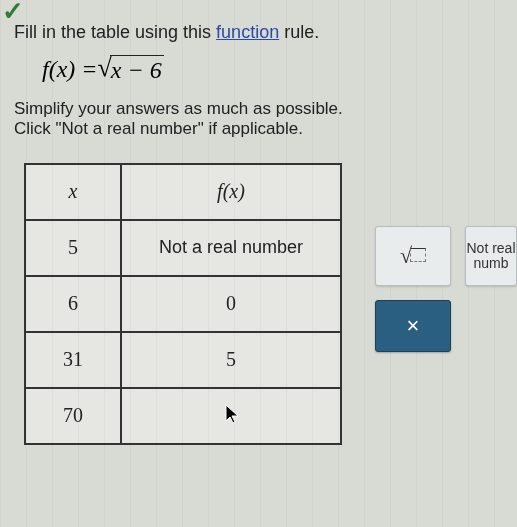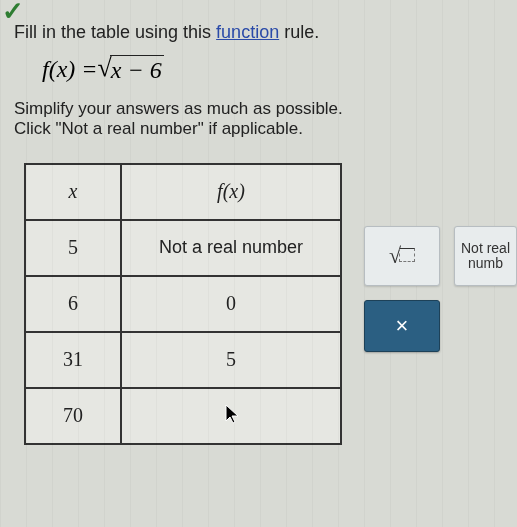--- a/index.html
+++ b/index.html
@@ -116,21 +116,21 @@
     align-items: center;
     justify-content: center;
     font-family: "Times New Roman", serif;
     font-size: 18px;
     color: #333;
     box-shadow: 0 1px 2px rgba(0,0,0,0.15);
     text-align: center;
     line-height: 1.05;
   }
   .nrn {
-    width: 63px;
+    width: 52px;
     font-size: 14px;
     font-family: Arial, sans-serif;
     padding-right: 0;
   }
   .tool-row2 {
     display: flex;
     gap: 14px;
   }
   .blue-btn {
     background: #2b5f82;

